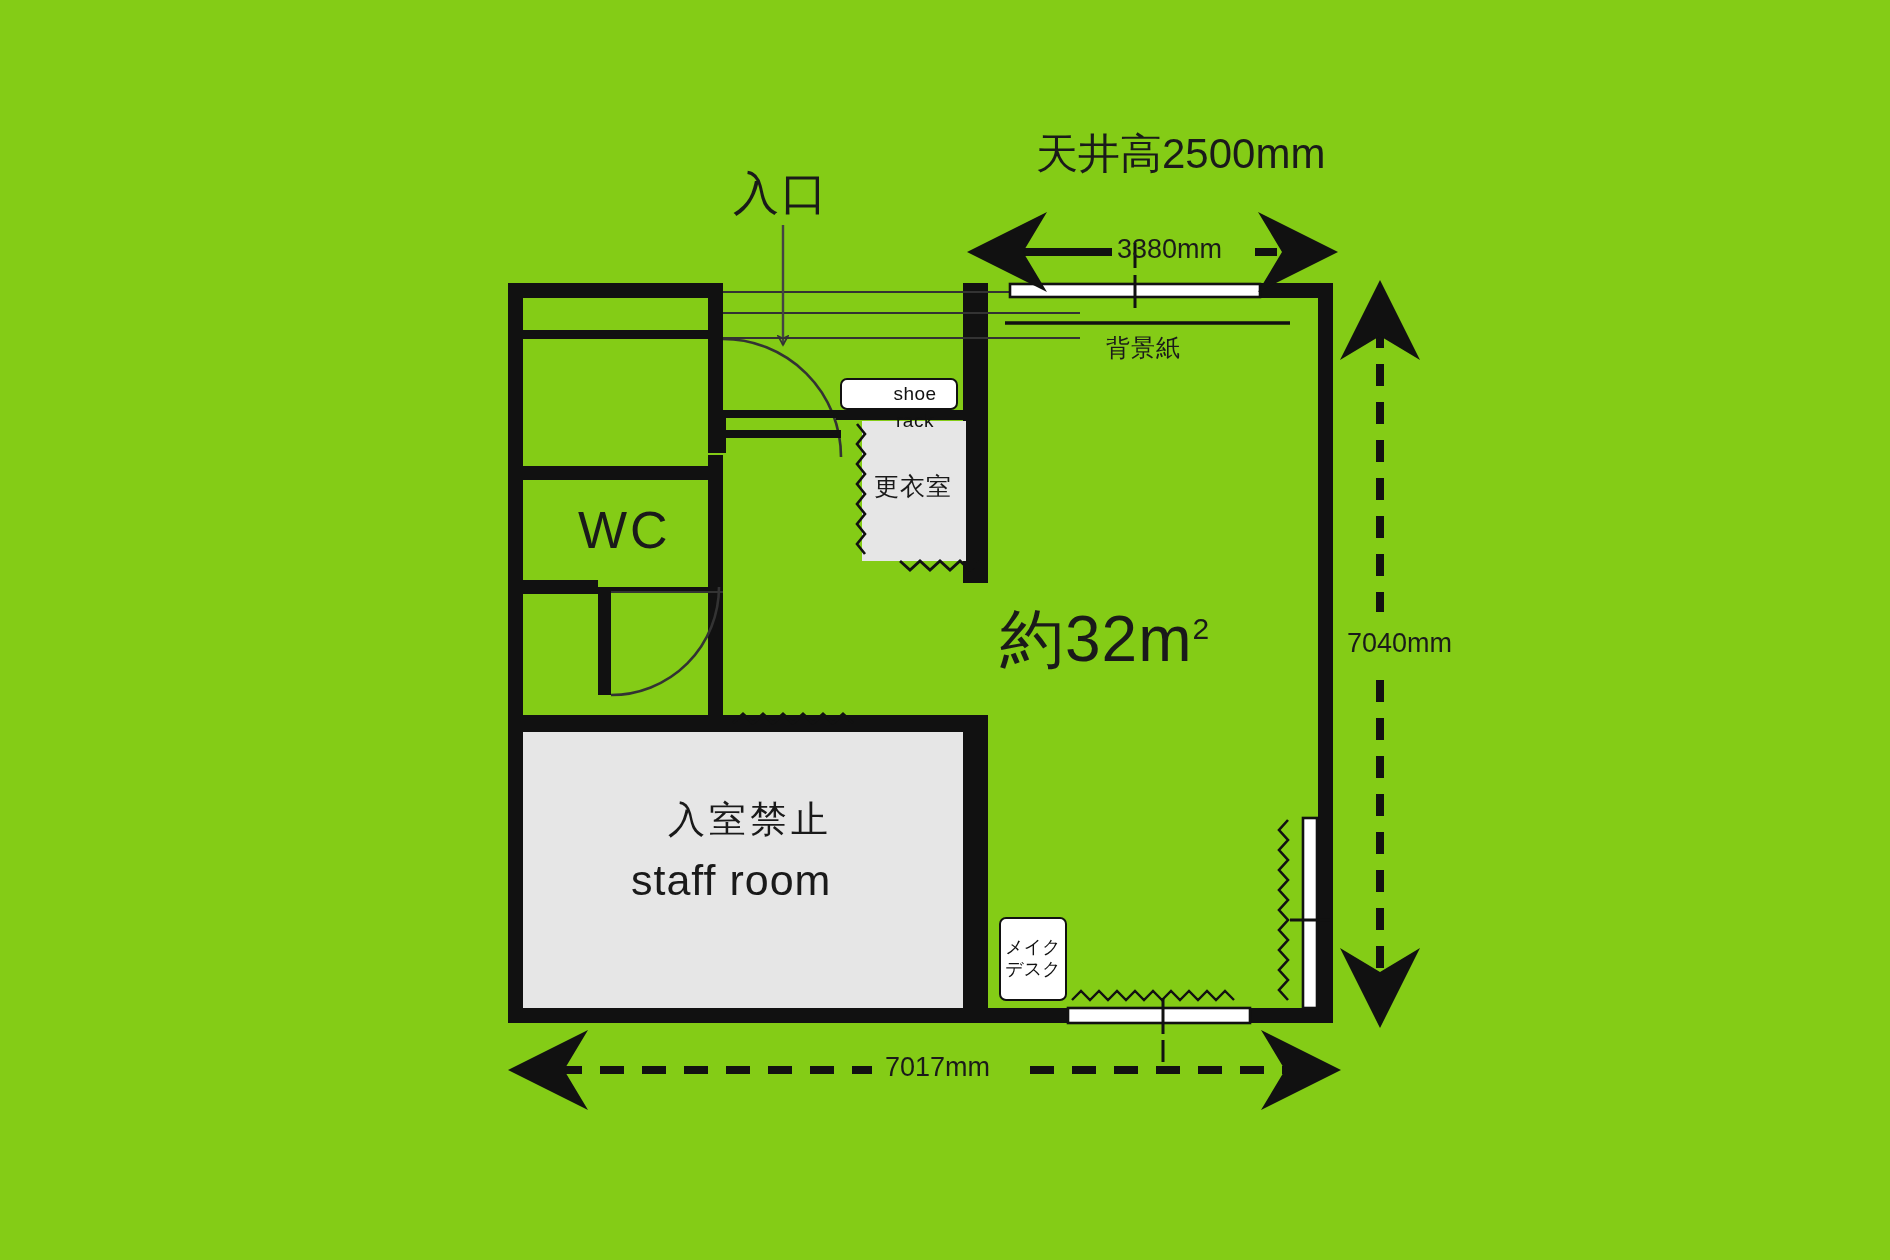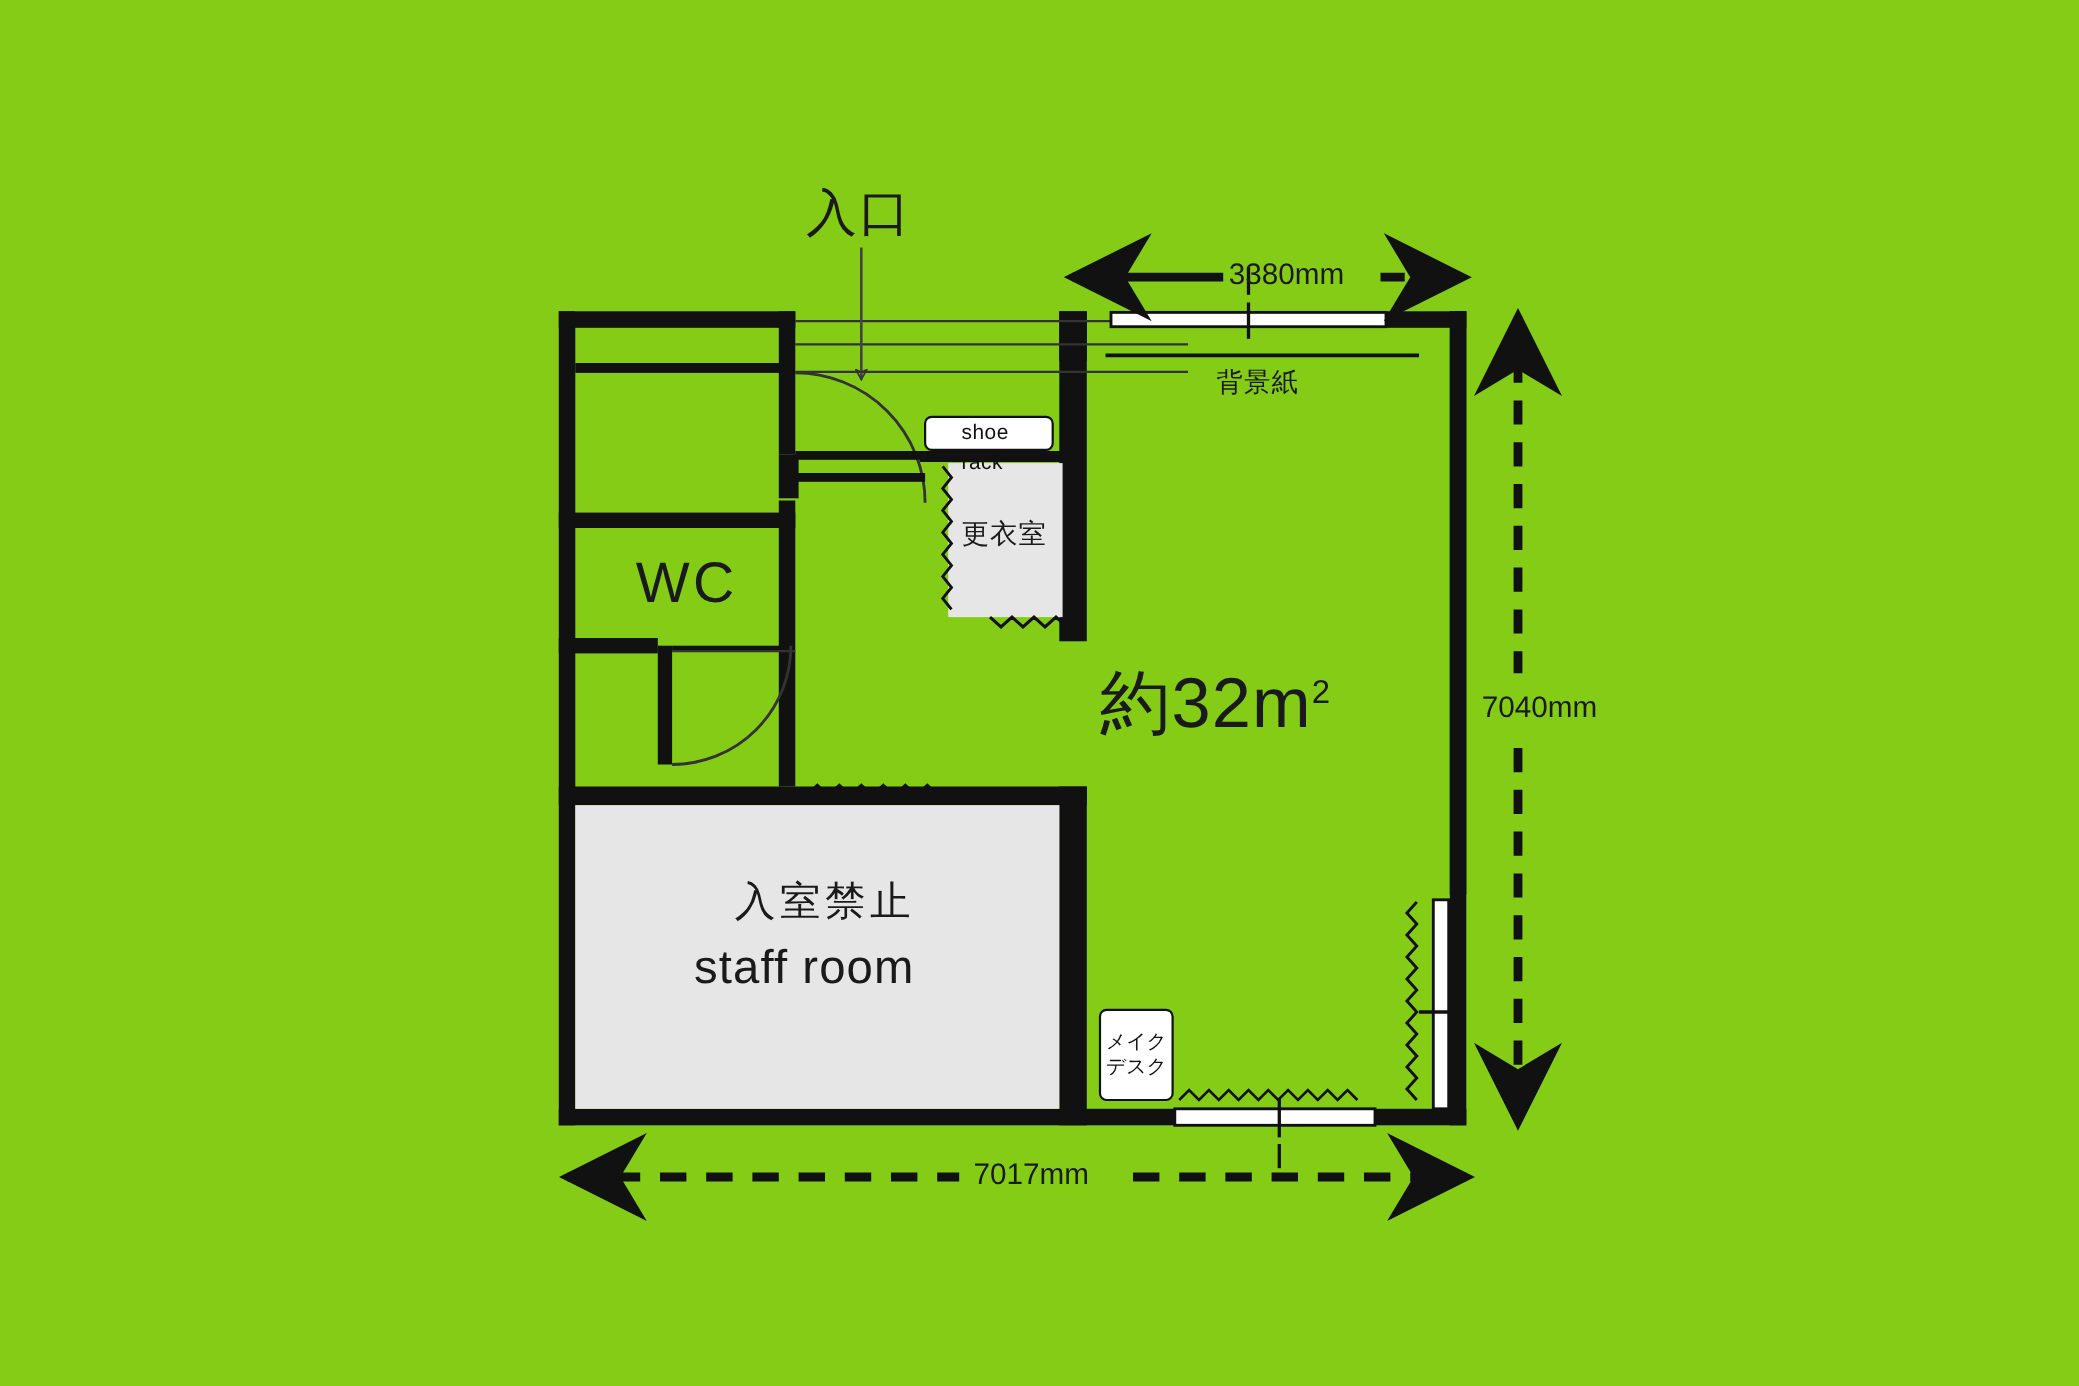--- a/index.html
+++ b/index.html
@@ -88,21 +88,21 @@
     position: absolute;
     left: 840px; top: 378px;
     width: 118px; height: 32px;
     border: 2.5px solid #111;
     border-radius: 7px;
     background: #fff;
     box-sizing: border-box;
   }
   .shoe-rack-box span {
     display: block;
-    text-align: left;
+    text-align: center;
     font-size: 19px;
     line-height: 27px;
     letter-spacing: 0.5px;
     margin-left: 32px;
   }
   .makeup-box {
     position: absolute;
     left: 975px; top: 917px;
     width: 68px; height: 84px;
     border: 2.5px solid #111;
@@ -261,20 +261,21 @@
     <g>
       <line x1="1135" y1="243" x2="1135" y2="268" stroke="#111" stroke-width="3"></line>
       <line x1="1371" y1="612" x2="1391" y2="612" stroke="#111" stroke-width="0"></line>
       <line x1="1163" y1="1040" x2="1163" y2="1062" stroke="#111" stroke-width="3"></line>
     </g>
 
   </svg>
 
   <div class="txt lbl-entrance">入口</div>
 
+  <div class="txt lbl-ceiling">天井高2500mm</div>
 
   <div class="txt lbl-dim-top">3380mm</div>
 
   <div class="txt lbl-dim-right">7040mm</div>
 
   <div class="txt lbl-dim-bottom">7017mm</div>
 
   <div class="txt lbl-backdrop">背景紙</div>
 
   <div class="txt lbl-dressing">更衣室</div>

